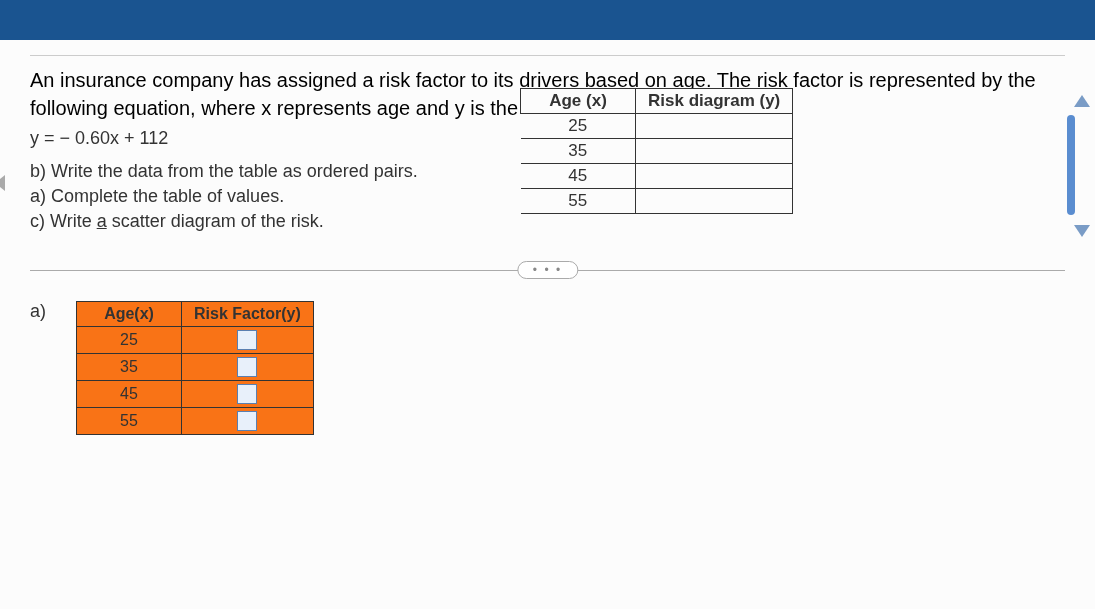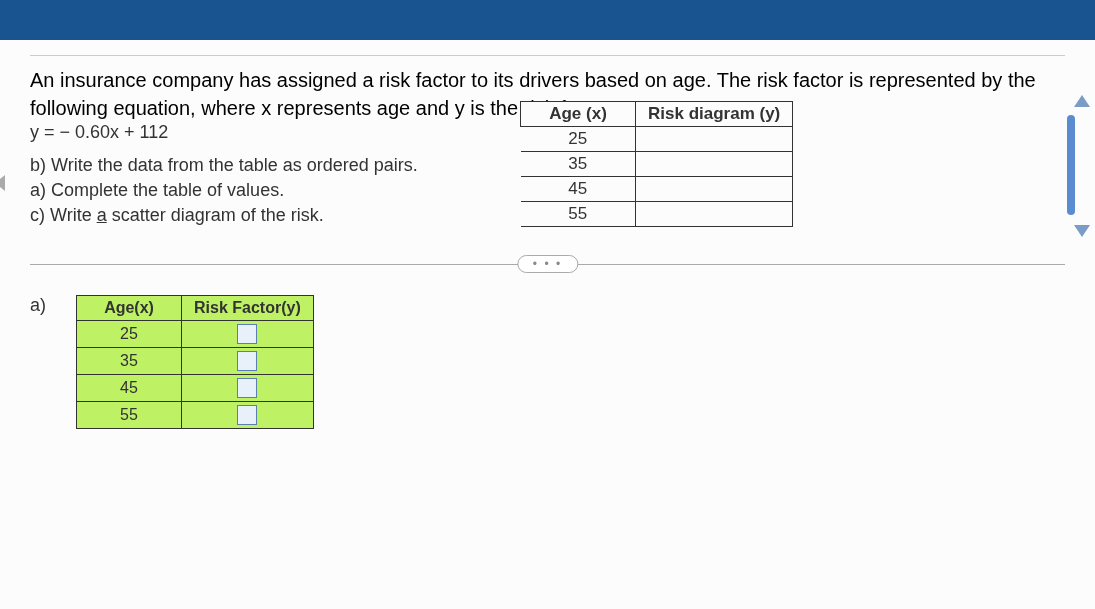--- a/index.html
+++ b/index.html
@@ -29,38 +29,38 @@
       margin-top: -5px;
     }
     .problem-text {
       font-size: 20px;
       line-height: 1.4;
       color: #000000;
       margin-top: 10px;
     }
     .equation {
       font-size: 18px;
-      margin-top: 0;
+      margin-top: 6px;
     }
     .question-list {
       font-size: 18px;
       margin-top: 10px;
       line-height: 1.4;
     }
     .underline {
       text-decoration: underline;
     }
     table {
       border-collapse: collapse;
       background: #fcfcfc;
     }
     table.main-table {
       position: absolute;
       left: 520px;
-      top: 61px;
+      top: 48px;
     }
     table.main-table th, table.main-table td {
       border: 1px solid #333;
       padding: 2px 12px;
       font-size: 17px;
       text-align: center;
       min-width: 90px;
     }
     table.main-table th {
       font-weight: bold;
@@ -94,21 +94,21 @@
     .answer-section {
       margin-top: 30px;
       display: flex;
     }
     .answer-label {
       font-size: 18px;
       color: #333;
       margin-right: 30px;
     }
     table.answer-table {
-      background: #bef264;
+      background: #f97316;
     }
     table.answer-table th, table.answer-table td {
       border: 1px solid #333;
       padding: 3px 12px;
       font-size: 16px;
       text-align: center;
       min-width: 80px;
     }
     table.answer-table th {
       font-weight: bold;

